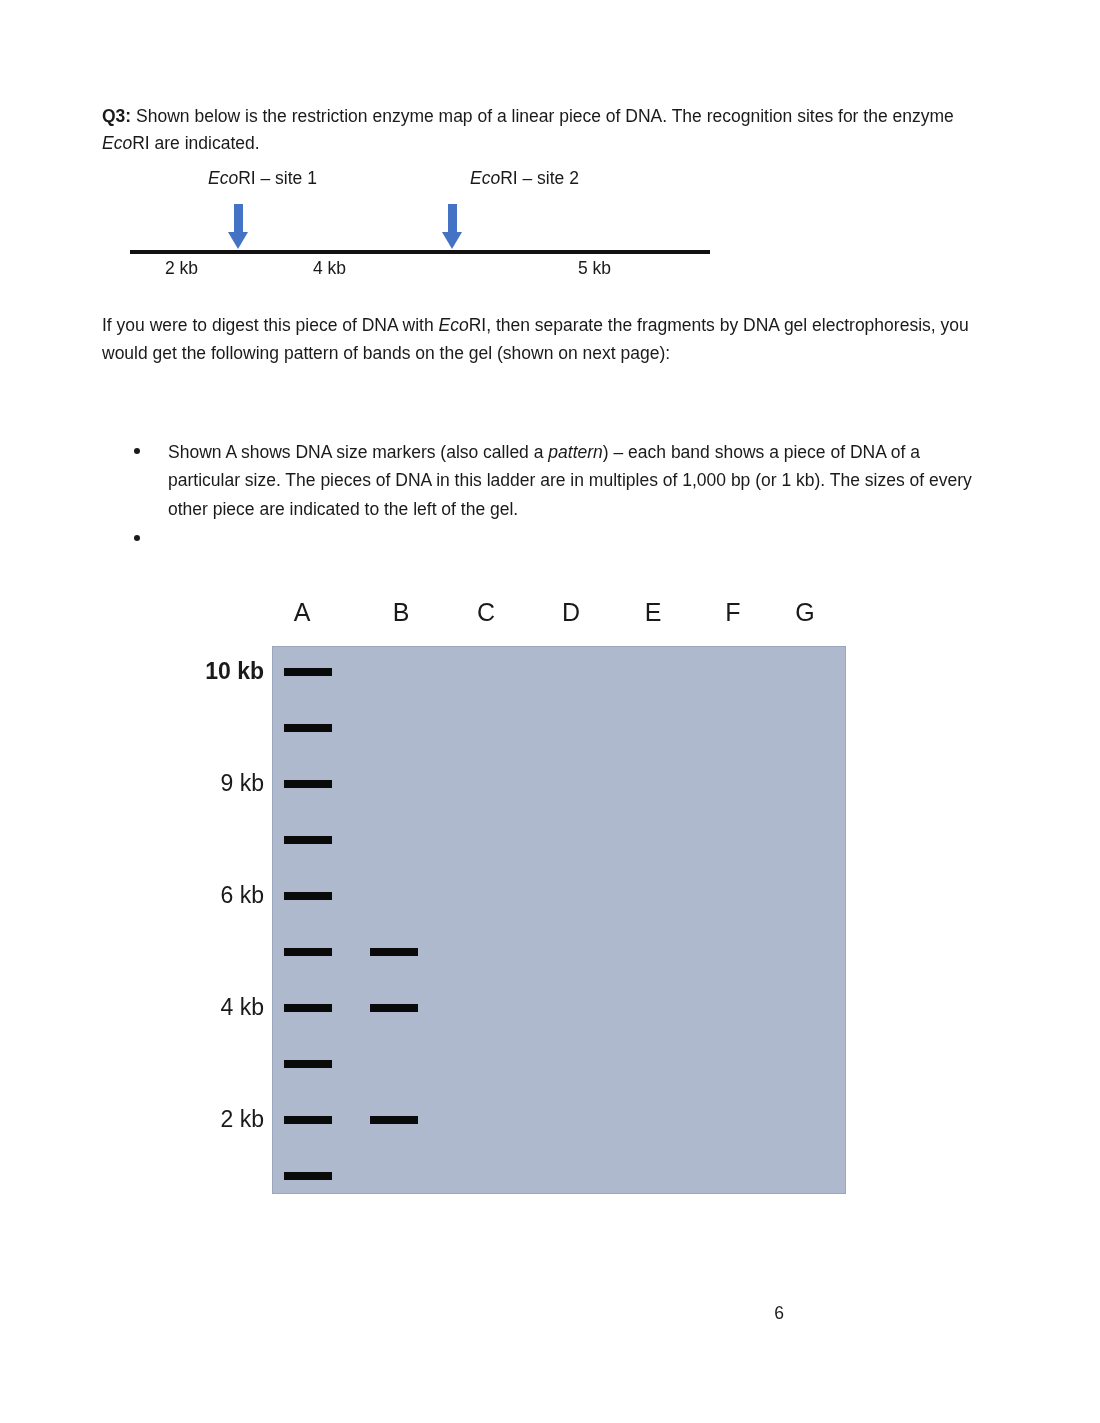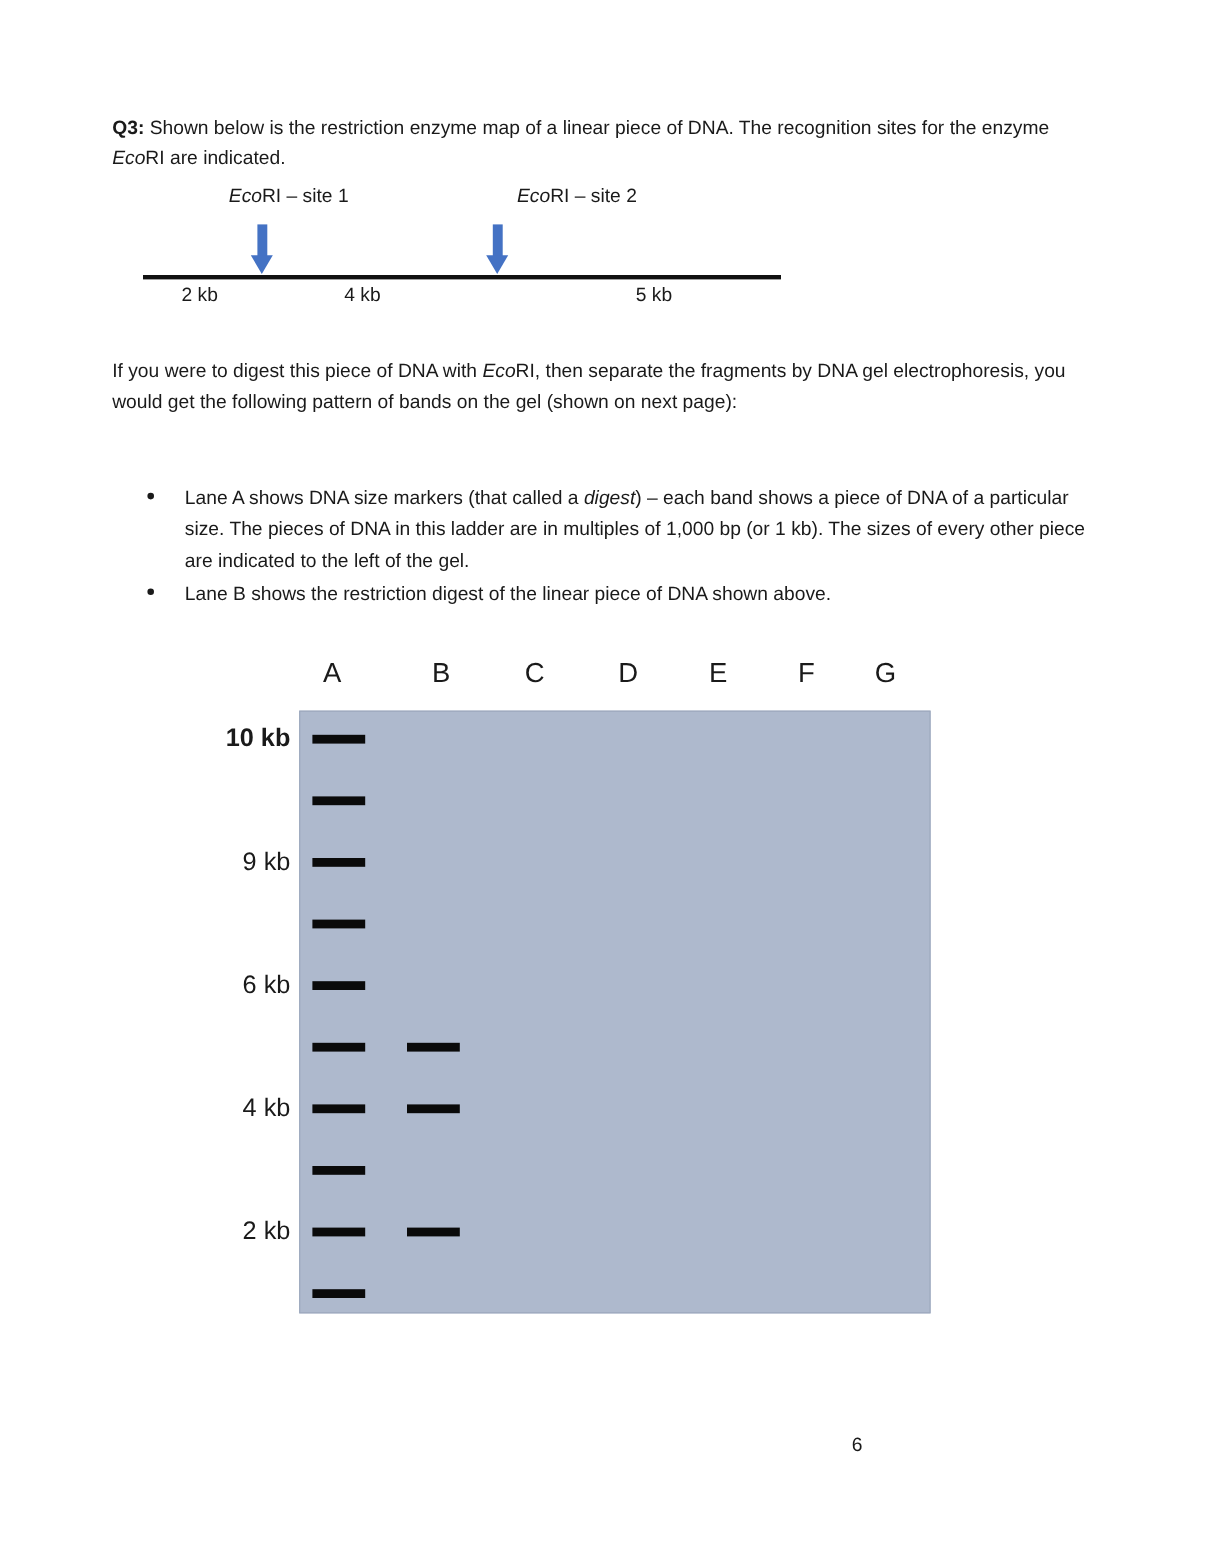--- a/index.html
+++ b/index.html
@@ -96,21 +96,20 @@
   .seg-label.g3 { left: 578px; }
 
   
   .intro {
     position: absolute;
     left: 102px;
     top: 311px;
     width: 872px;
     font-size: 17.5px;
     line-height: 1.62;
-    margin-top: 12px;
   }
 
   
   .bullets {
     position: absolute;
     left: 128px;
     top: 438px;
     width: 860px;
     font-size: 17.5px;
     line-height: 1.62;
@@ -225,25 +224,24 @@
     <div class="seg-label g3">5 kb</div>
   </div>
 
   <div class="intro">
     <span>If you were to digest this piece of DNA with </span><span class="ital">Eco</span><span>RI</span><span>, then separate the fragments by DNA gel electrophoresis, you would get the following pattern of bands on the gel (shown on next page):</span>
   </div>
 
   <div class="bullets">
     <div class="bullet-row">
       <span class="bullet-dot"></span>
-      <span>Lane A shows DNA size markers (that called a </span><span class="ital">digest</span><span>) – each band shows a piece of DNA of a particular size. The pieces of DNA in this ladder are in multiples of 1,000 bp (or 1 kb).  The sizes of every other piece are indicated to the left of the gel.</span>
+      <span>Shown A shows DNA size markers (also called a </span><span class="ital">pattern</span><span>) – each band shows a piece of DNA of a particular size. The pieces of DNA in this ladder are in multiples of 1,000 bp (or 1 kb).  The sizes of every other piece are indicated to the left of the gel.</span>
     </div>
     <div class="bullet-row">
       <span class="bullet-dot"></span>
-      <span>Lane B shows the restriction digest of the linear piece of DNA shown above.</span>
     </div>
   </div>
 
   <div class="gel-figure">
 
     <div class="lane-header" style="left:282px;">A</div>
     <div class="lane-header" style="left:381px;">B</div>
     <div class="lane-header" style="left:466px;">C</div>
     <div class="lane-header" style="left:551px;">D</div>
     <div class="lane-header" style="left:633px;">E</div>

